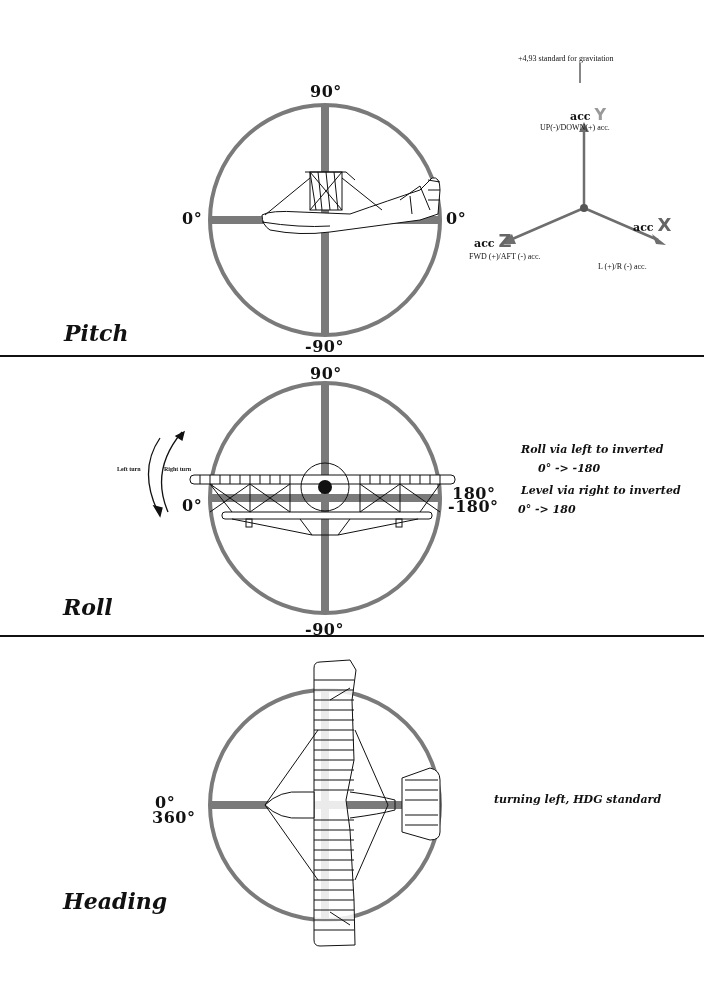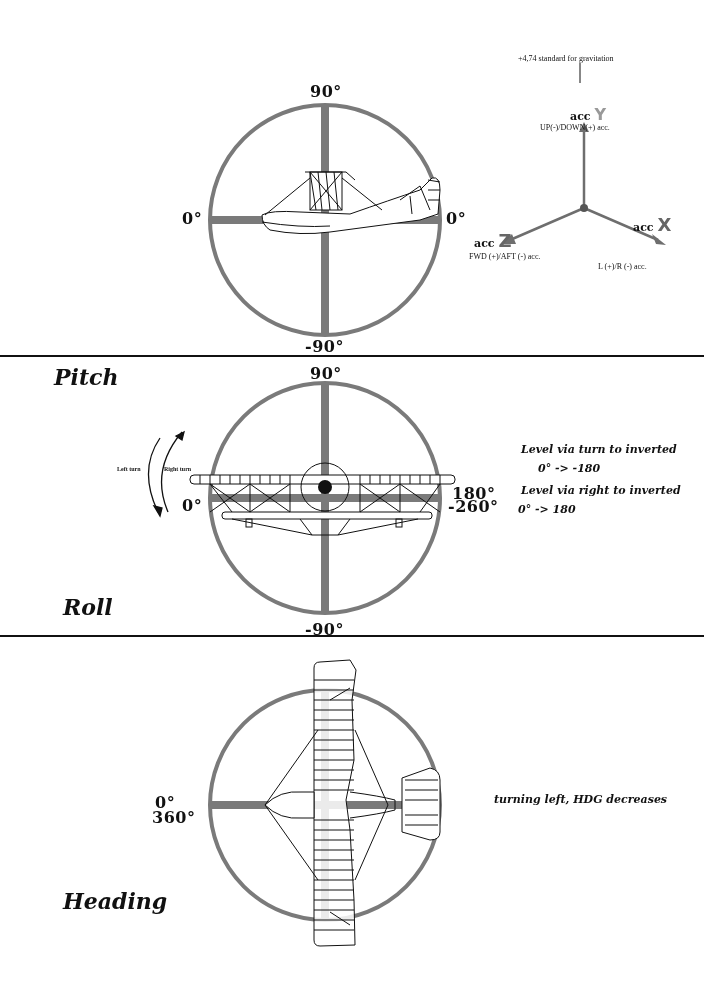--- a/index.html
+++ b/index.html
@@ -29,39 +29,39 @@
       <path d="M305 172 L346 172 L355 180"></path>
       <path d="M265 215 L310 178 M342 178 L382 210"></path>
       <path d="M400 200 L420 186 L430 210 M410 196 L412 214"></path>
       <path d="M428 180 L440 182 M428 190 L440 190 M428 200 L440 200"></path>
     </g>
   </svg>
   <div class="deg" style="left:310px;top:82px;">90°</div>
   <div class="deg" style="left:305px;top:337px;">-90°</div>
   <div class="deg" style="left:182px;top:209px;">0°</div>
   <div class="deg" style="left:446px;top:209px;">0°</div>
-  <div class="title" style="left:54px;top:320px;margin-top:44px;">Pitch</div>
+  <div class="title" style="left:64px;top:320px;">Pitch</div>
 
   <svg style="left:0;top:0" width="704" height="360">
     <line x1="580" y1="63" x2="580" y2="83" stroke="#111" stroke-width="1"></line>
     <g stroke="#6e6e6e" stroke-width="2.5" fill="#6e6e6e">
       <line x1="584" y1="208" x2="584" y2="130"></line>
       <polygon points="579,132 589,132 584,122" stroke="none"></polygon>
     </g>
     <g stroke="#6e6e6e" stroke-width="2.5" fill="#6e6e6e">
       <line x1="584" y1="208" x2="510" y2="240"></line>
       <polygon points="512,234 516,244 502,244" stroke="none"></polygon>
     </g>
     <g stroke="#6e6e6e" stroke-width="2.5" fill="#6e6e6e">
       <line x1="584" y1="208" x2="658" y2="240"></line>
       <polygon points="652,234 656,244 666,245" stroke="none"></polygon>
     </g>
     <circle cx="584" cy="208" r="4" fill="#555"></circle>
   </svg>
-  <div class="small" style="left:518px;top:54px;">+4,74 standard for gravitation</div>
+  <div class="small" style="left:518px;top:54px;">+4,93 standard for gravitation</div>
   <div class="small" style="left:540px;top:86px;margin-top:37px;">UP(-)/DOWN(+) acc.</div>
   <div class="abs" style="left:570px;top:105px;font-size:11px;font-weight:bold;">
     <span>acc</span>
     <span style="color:#999;font-family:'DejaVu Sans',sans-serif;font-size:16px;">Y</span>
   </div>
   <div class="abs" style="left:474px;top:230px;font-size:11px;font-weight:bold;">
     <span>acc</span>
     <span style="color:#666;font-family:'DejaVu Sans',sans-serif;font-size:18px;font-weight:bold;">Z</span>
   </div>
   <div class="abs" style="left:633px;top:214px;font-size:11px;font-weight:bold;">
@@ -98,22 +98,22 @@
       <path d="M168 512 Q150 470 182 432"></path>
       <polygon points="176,436 184,432 182,440" fill="#111"></polygon>
     </g>
   </svg>
   <div class="small" style="left:117px;top:466px;font-size:6px;font-weight:bold;">Left turn</div>
   <div class="small" style="left:164px;top:466px;font-size:6px;font-weight:bold;">Right turn</div>
   <div class="deg" style="left:310px;top:364px;">90°</div>
   <div class="deg" style="left:305px;top:620px;">-90°</div>
   <div class="deg" style="left:182px;top:496px;">0°</div>
   <div class="deg" style="left:452px;top:484px;">180°</div>
-  <div class="deg" style="left:448px;top:497px;">-260°</div>
-  <div class="note" style="left:521px;top:443px;">Level via turn to inverted</div>
+  <div class="deg" style="left:448px;top:497px;">-180°</div>
+  <div class="note" style="left:521px;top:443px;">Roll via left to inverted</div>
   <div class="note" style="left:538px;top:462px;">0° -&gt; -180</div>
   <div class="note" style="left:521px;top:484px;">Level via right to inverted</div>
   <div class="note" style="left:518px;top:503px;">0° -&gt; 180</div>
   <div class="title" style="left:63px;top:594px;">Roll</div>
 </div>
 
 <div class="divider" style="top:635px;"></div>
 
 <div>
   <svg style="left:0;top:0" width="704" height="998">
@@ -126,15 +126,15 @@
       <path d="M265 805 Q280 790 302 792 L314 792 L314 818 L302 818 Q280 820 265 805 Z" fill="#fff"></path>
       <path d="M350 792 Q380 796 395 800 L395 810 Q380 814 350 818"></path>
       <path d="M265 805 L318 730 M265 805 L318 880 M355 730 L388 805 M355 880 L388 805"></path>
       <path d="M402 778 L430 768 Q440 770 440 780 L440 832 Q440 840 430 840 L402 832 Z" fill="#fff"></path>
       <path d="M405 780 h33 M405 790 h33 M405 800 h33 M405 815 h33 M405 825 h33"></path>
       <path d="M330 700 L350 688 M330 912 L350 925"></path>
     </g>
   </svg>
   <div class="deg" style="left:155px;top:793px;">0°</div>
   <div class="deg" style="left:152px;top:808px;">360°</div>
-  <div class="note" style="left:494px;top:793px;">turning left, HDG decreases</div>
+  <div class="note" style="left:494px;top:793px;">turning left, HDG standard</div>
   <div class="title" style="left:63px;top:888px;">Heading</div>
 </div>
 
 </body></html>

